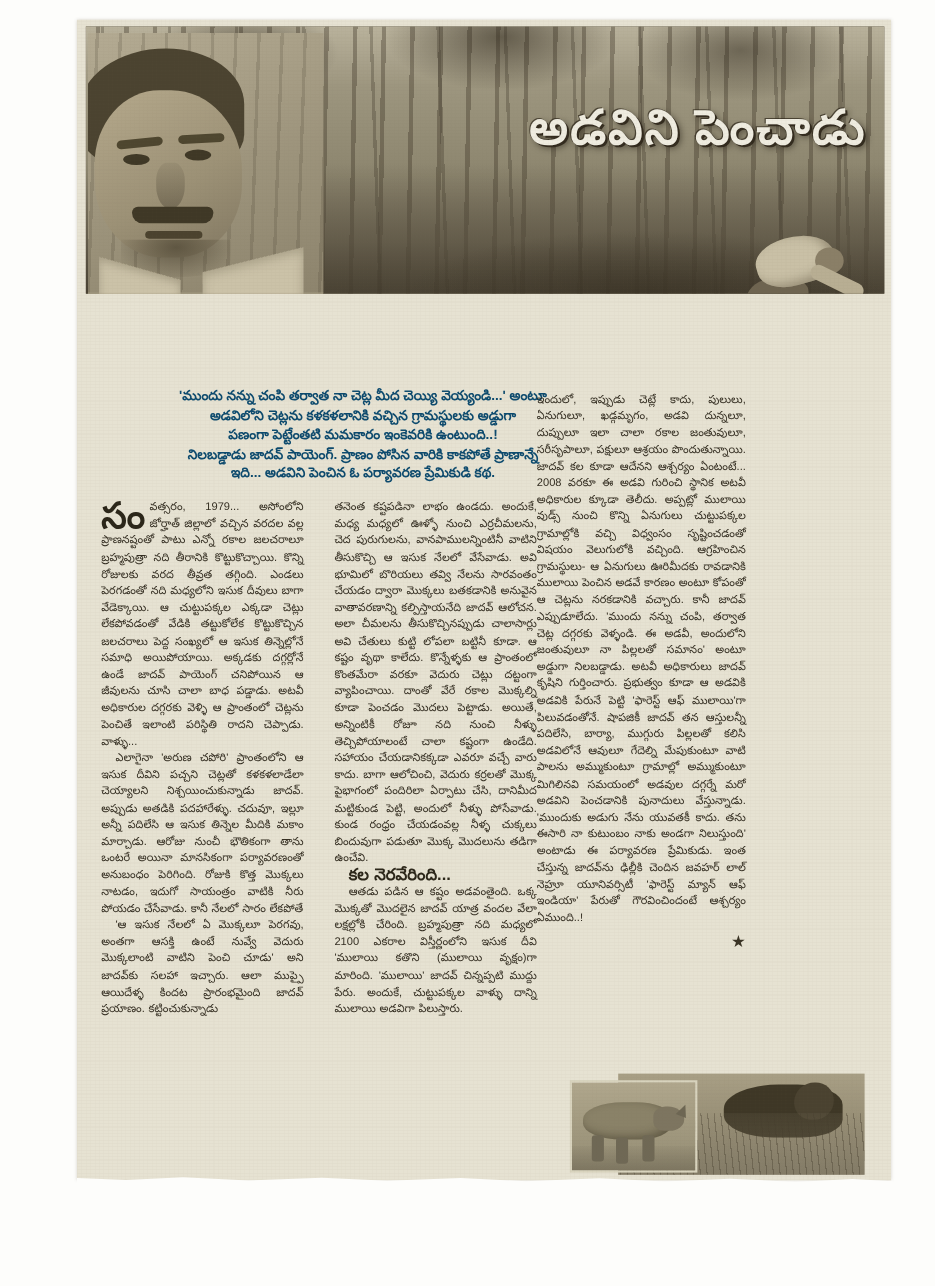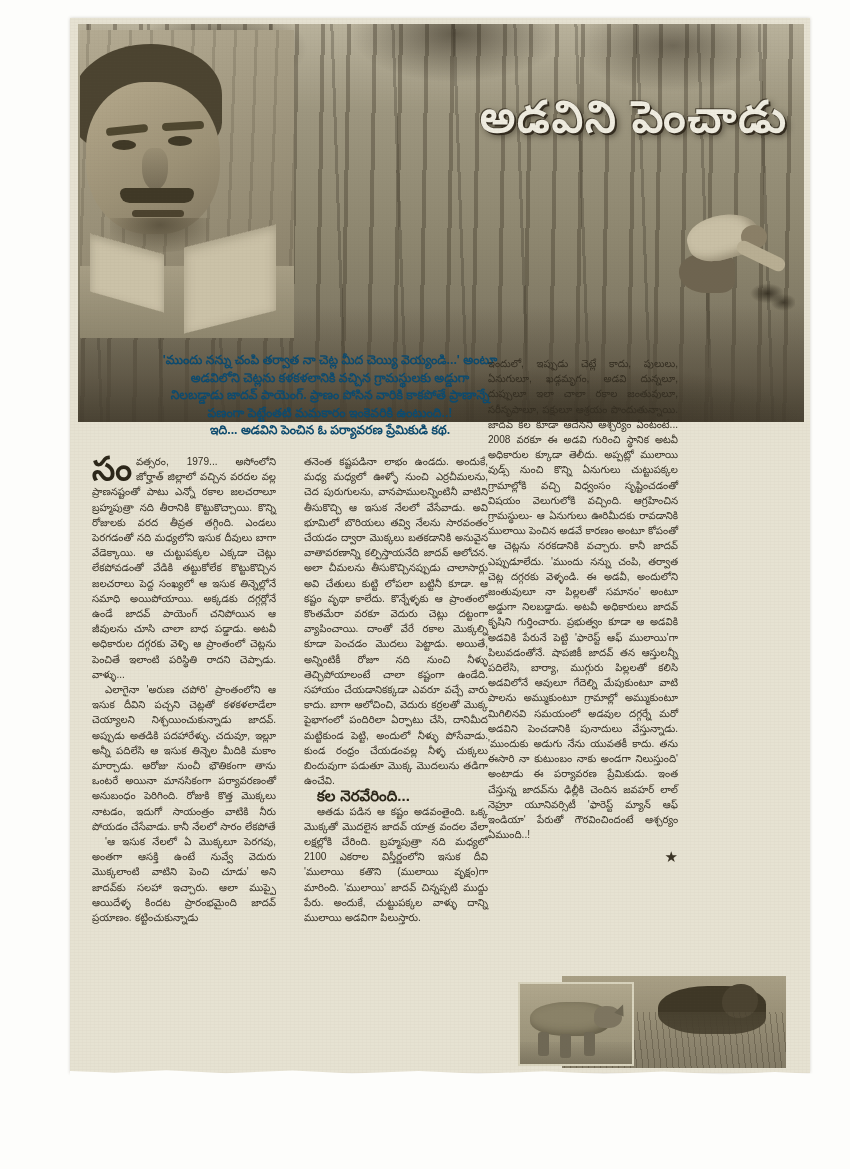--- a/index.html
+++ b/index.html
@@ -57,23 +57,24 @@
       repeating-linear-gradient(0deg, rgba(120,108,85,0.055) 0px, rgba(120,108,85,0.055) 1px, rgba(0,0,0,0) 1px, rgba(0,0,0,0) 3px),
       repeating-linear-gradient(90deg, rgba(120,108,85,0.04) 0px, rgba(120,108,85,0.04) 1px, rgba(0,0,0,0) 1px, rgba(0,0,0,0) 4px);
   }
 
   
   #photo-band {
     position: absolute;
     left: 8px;
     top: 6px;
     width: 726px;
-    height: 398px;
+    height: 243px;
     overflow: hidden;
     background: #6d6554;
+    font-family: Liberation Serif, serif;
   }
 
   
   .forest {
     position: absolute;
     inset: 0;
     background:
       linear-gradient(180deg, #b9b29c 0%, #9d967f 22%, #8d866f 55%, #7d7662 80%, #6e6755 100%);
   }
   .forest .trunks {
@@ -468,22 +469,22 @@
         <div class="collar-l"></div>
         <div class="collar-r"></div>
       </div>
 
       <div id="headline">అడవిని పెంచాడు</div>
     </div>
 
     <div id="deck">
       <div>'ముందు నన్ను చంపి తర్వాత నా చెట్ల మీద చెయ్యి వెయ్యండి...' అంటూ</div>
       <div>అడవిలోని చెట్లను కళకళలానికి వచ్చిన గ్రామస్థులకు అడ్డుగా</div>
+      <div>పణంగా పెట్టేంతటి మమకారం ఇంకెవరికి ఉంటుంది..!</div>
       <div>నిలబడ్డాడు జాదవ్ పాయెంగ్. ప్రాణం పోసిన వారికి కాకపోతే ప్రాణాన్నే</div>
-      <div>పణంగా పెట్టేంతటి మమకారం ఇంకెవరికి ఉంటుంది..!</div>
       <div>ఇది... అడవిని పెంచిన ఓ పర్యావరణ ప్రేమికుడి కథ.</div>
     </div>
 
     <div id="columns">
 
       <div class="col" id="col1">
         <p class="noindent">
           <span class="dropcap">సం</span><span>వత్సరం, 1979... అసోంలోని జోర్హాత్ జిల్లాలో వచ్చిన వరదల వల్ల ప్రాణనష్టంతో పాటు ఎన్నో రకాల జలచరాలూ బ్రహ్మపుత్రా నది తీరానికి కొట్టుకొచ్చాయి. కొన్ని రోజులకు వరద తీవ్రత తగ్గింది. ఎండలు పెరగడంతో నది మధ్యలోని ఇసుక దీవులు బాగా వేడెక్కాయి. ఆ చుట్టుపక్కల ఎక్కడా చెట్లు లేకపోవడంతో వేడికి తట్టుకోలేక కొట్టుకొచ్చిన జలచరాలు పెద్ద సంఖ్యలో ఆ ఇసుక తిన్నెల్లోనే సమాధి అయిపోయాయి. అక్కడకు దగ్గర్లోనే ఉండే జాదవ్ పాయెంగ్ చనిపోయిన ఆ జీవులను చూసి చాలా బాధ పడ్డాడు. అటవీ అధికారుల దగ్గరకు వెళ్ళి ఆ ప్రాంతంలో చెట్లను పెంచితే ఇలాంటి పరిస్థితి రాదని చెప్పాడు. వాళ్ళు...</span>
         </p>
         <p>ఎలాగైనా 'అరుణ చపోరి' ప్రాంతంలోని ఆ ఇసుక దీవిని పచ్చని చెట్లతో కళకళలాడేలా చెయ్యాలని నిశ్చయించుకున్నాడు జాదవ్. అప్పుడు అతడికి పదహారేళ్ళు. చదువూ, ఇల్లూ అన్నీ పదిలేసి ఆ ఇసుక తిన్నెల మీదికి మకాం మార్చాడు. ఆరోజు నుంచీ భౌతికంగా తాను ఒంటరే అయినా మానసికంగా పర్యావరణంతో అనుబంధం పెరిగింది. రోజుకి కొత్త మొక్కలు నాటడం, ఇదుగో సాయంత్రం వాటికి నీరు పోయడం చేసేవాడు. కానీ నేలలో సారం లేకపోతే</p>

